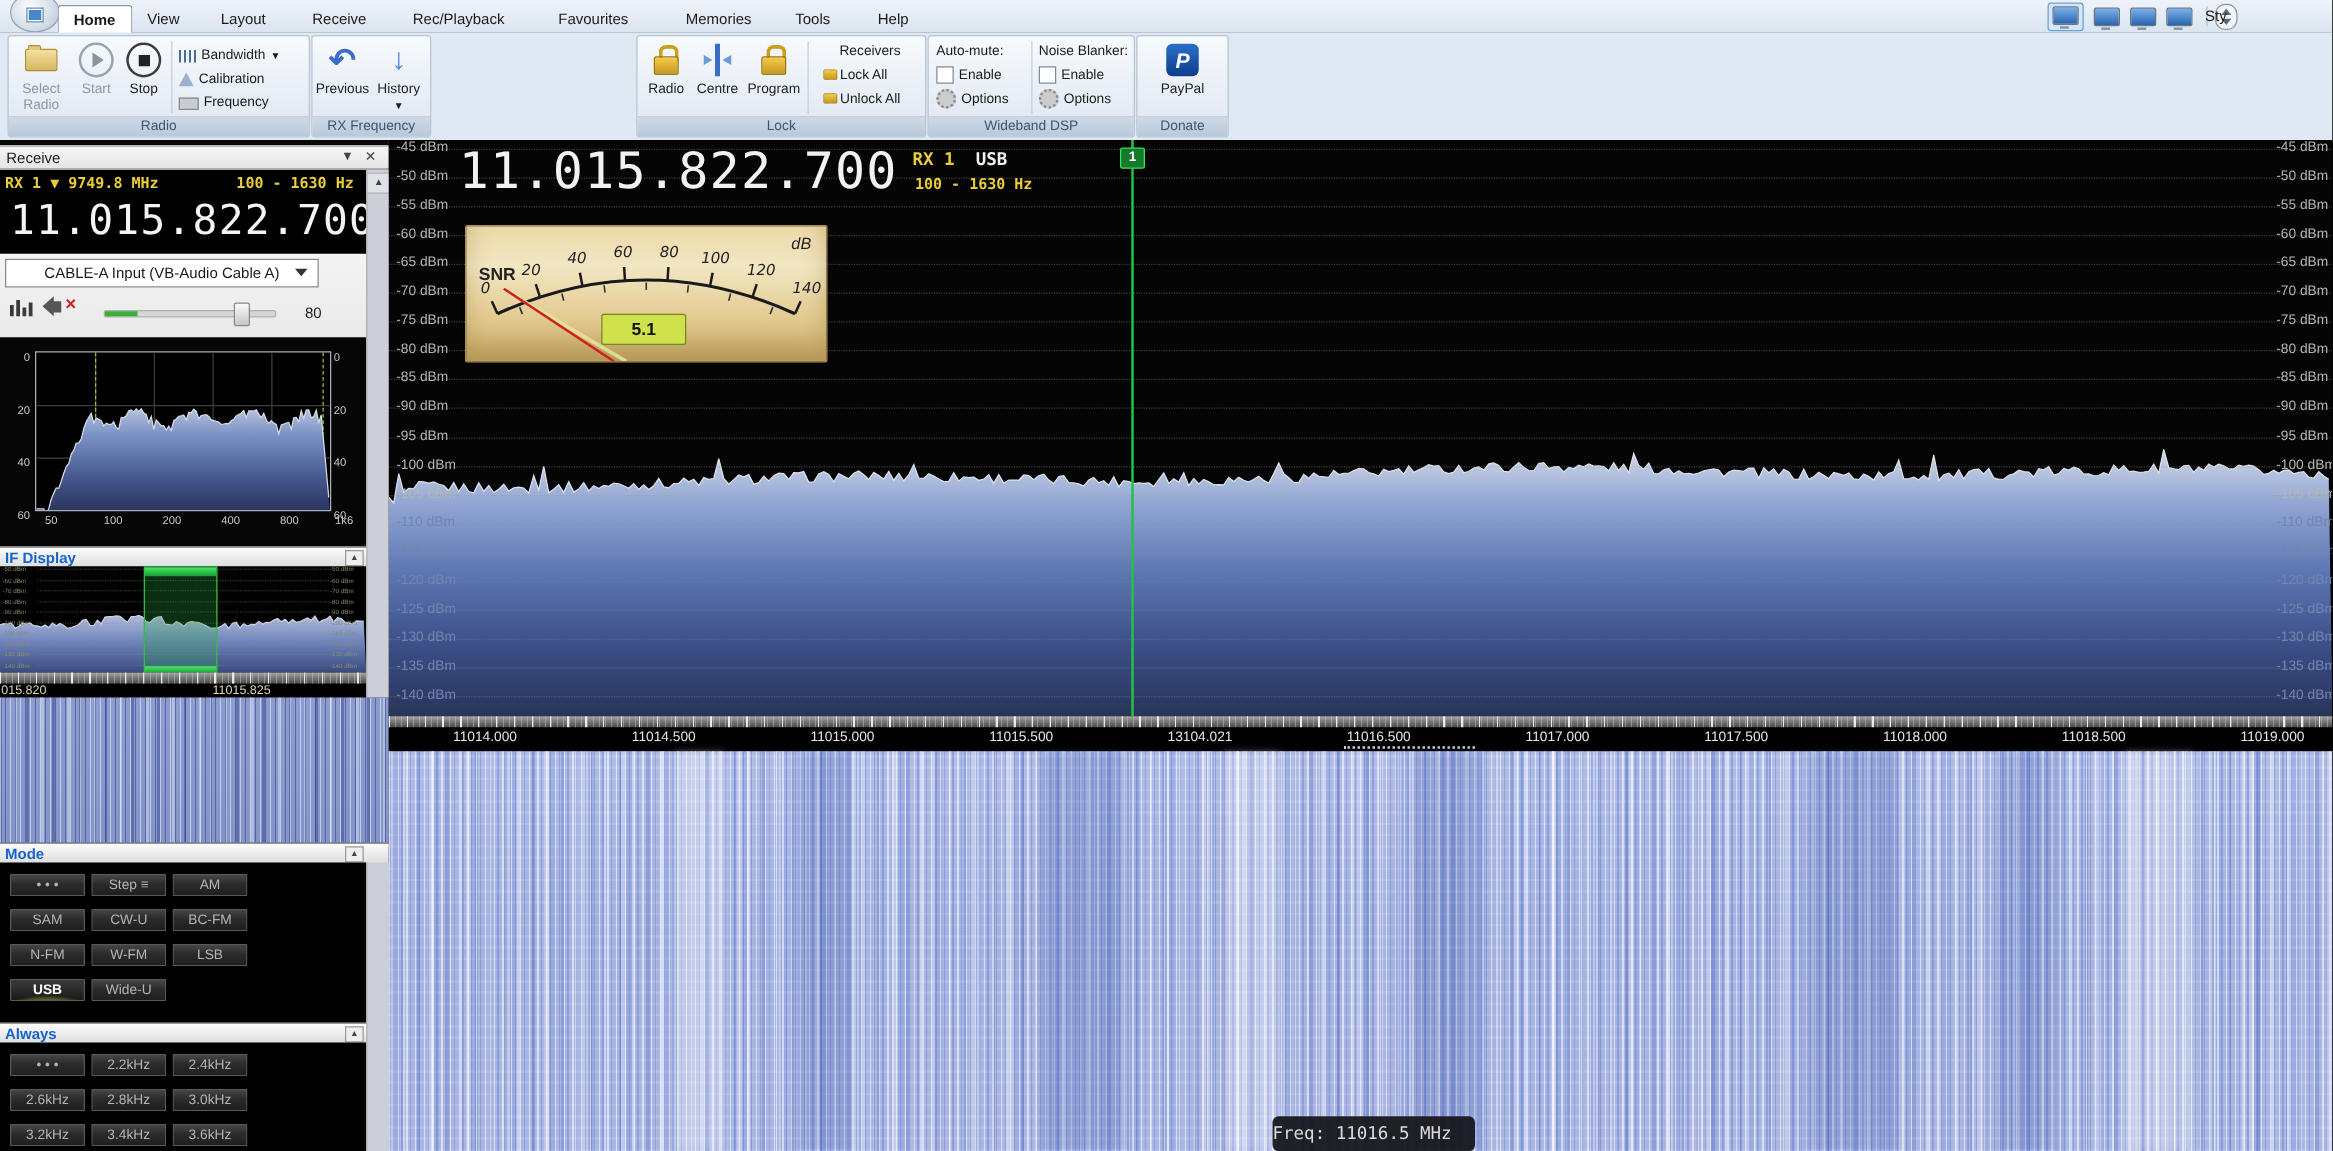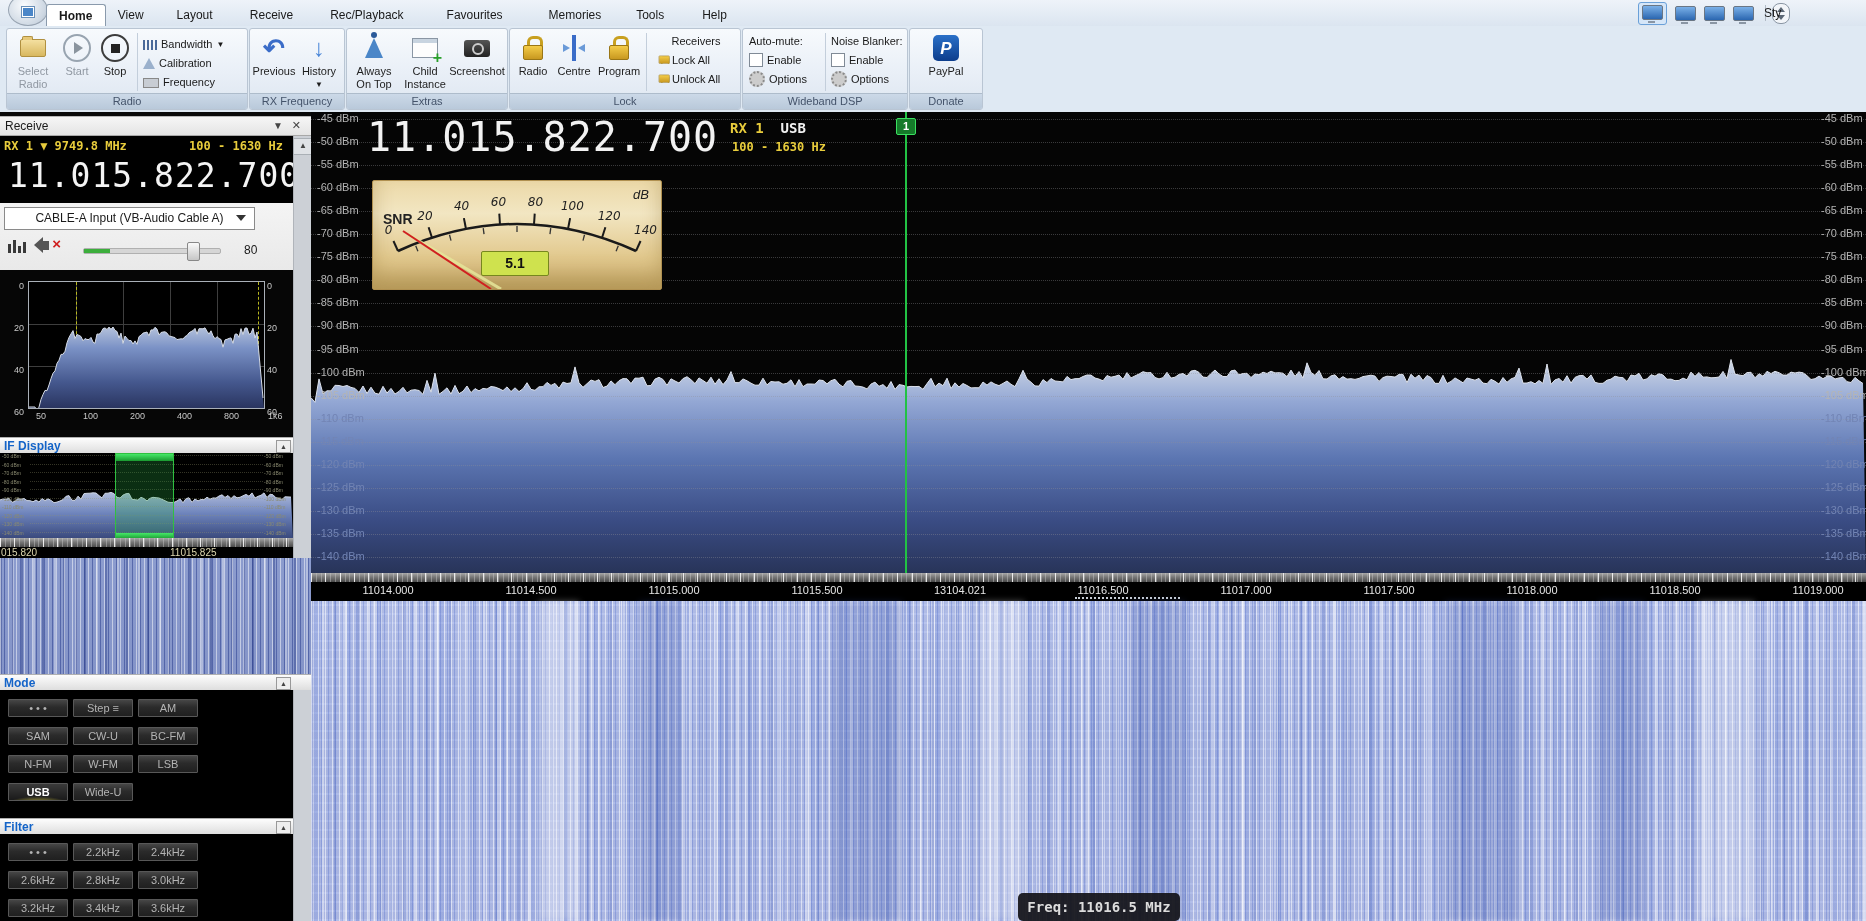--- a/index.html
+++ b/index.html
@@ -146,21 +146,21 @@
   #snr-label{left:10px;top:6px;font-size:14px;color:#222;font-weight:bold;margin-top:24px;}
   #snr-unit{right:12px;top:6px;position:absolute;font-size:13px;font-style:italic;color:#222;}
   #snr-value{left:108px;top:70px;width:66px;height:23px;background:#cfe24e;border:1px solid #76861e;border-radius:2px;
      text-align:center;line-height:23px;font-weight:bold;font-size:14px;color:#111;}
   #main-tickbar{left:311px;top:573px;width:1555px;height:9px;}
   #freqrow{left:311px;top:582px;width:1555px;height:19px;background:#000;}
   .freqlab{position:absolute;top:2px;width:90px;text-align:center;font-size:11px;color:#e6e6e6;}
   #pb-dots{left:764px;top:15px;width:105px;height:0;border-top:2px dotted #c6ccd4;position:absolute;}
   #main-wfall{left:311px;top:601px;width:1555px;height:320px;}
   #wf-tooltip{left:1018px;top:893px;width:162px;height:28px;background:rgba(22,22,28,0.94);border-radius:5px;
-     color:#dcdcdc;font-size:14px;text-align:center;line-height:28px;font-weight:bold;}
+     color:#dcdcdc;font-size:14px;text-align:left;line-height:28px;}
 </style>
 </head>
 <body>
 
 <div id="titlebar" class="abs">
   <div id="orb" class="abs">
       <span class="sq"></span>
     </div>
   <div id="qa-dash" class="abs"></div>
   <div id="tabs-holder">
@@ -249,43 +249,20 @@
     <div class="bigbtn" style="left:47px;width:44px;">
       <div class="bicon">
           <span class="icon-down">↓</span>
         </div>
       <div>History</div>
         <div style="font-size:8px;">▼</div>
     </div>
     <div class="rcap">RX Frequency</div>
   </div>
 
-  <div class="rgroup" style="left:346px;width:160px;">
-    <div class="bigbtn" style="left:2px;width:50px;">
-      <div class="bicon">
-          <div class="icon-pin"></div>
-        </div>
-      <div>Always</div>
-        <div>On Top</div>
-    </div>
-    <div class="bigbtn" style="left:54px;width:48px;">
-      <div class="bicon">
-          <div class="icon-winplus"></div>
-        </div>
-      <div>Child</div>
-        <div>Instance</div>
-    </div>
-    <div class="bigbtn" style="left:102px;width:56px;">
-      <div class="bicon">
-          <div class="icon-camera"></div>
-        </div>
-      <div>Screenshot</div>
-    </div>
-    <div class="rcap">Extras</div>
-  </div>
 
   <div class="rgroup" style="left:509px;width:230px;">
     <div class="bigbtn" style="left:4px;width:38px;">
       <div class="bicon">
           <div class="lockb"></div>
         </div>
       <div>Radio</div>
     </div>
     <div class="bigbtn" style="left:44px;width:40px;">
       <div class="bicon">
@@ -499,21 +476,21 @@
       <div class="btn-dark" style="left: 72px; top: 36px;">CW-U</div>
       <div class="btn-dark" style="left: 137px; top: 36px;">BC-FM</div>
       <div class="btn-dark" style="left: 7px; top: 64px;">N-FM</div>
       <div class="btn-dark" style="left: 72px; top: 64px;">W-FM</div>
       <div class="btn-dark" style="left: 137px; top: 64px;">LSB</div>
       <div class="btn-dark selected" style="left: 7px; top: 92px;">USB</div>
       <div class="btn-dark" style="left: 72px; top: 92px;">Wide-U</div>
     </div>
 
   <div class="sect-hdr abs" style="left:0;top:706px;">
-    <span class="sect-title">Filter</span>
+    <span class="sect-title">Always</span>
     <span class="coll-box">▲</span>
   </div>
   <div id="filter-panel" class="abs" style="left:0;top:722px;width:293px;height:87px;background:#000;">
       <div class="btn-dark" style="left: 7px; top: 8px;">• • •</div>
       <div class="btn-dark" style="left: 72px; top: 8px;">2.2kHz</div>
       <div class="btn-dark" style="left: 137px; top: 8px;">2.4kHz</div>
       <div class="btn-dark" style="left: 7px; top: 36px; text-align: center;">2.6kHz</div>
       <div class="btn-dark" style="left: 72px; top: 36px;">2.8kHz</div>
       <div class="btn-dark" style="left: 137px; top: 36px;">3.0kHz</div>
       <div class="btn-dark" style="left: 7px; top: 64px;">3.2kHz</div>

